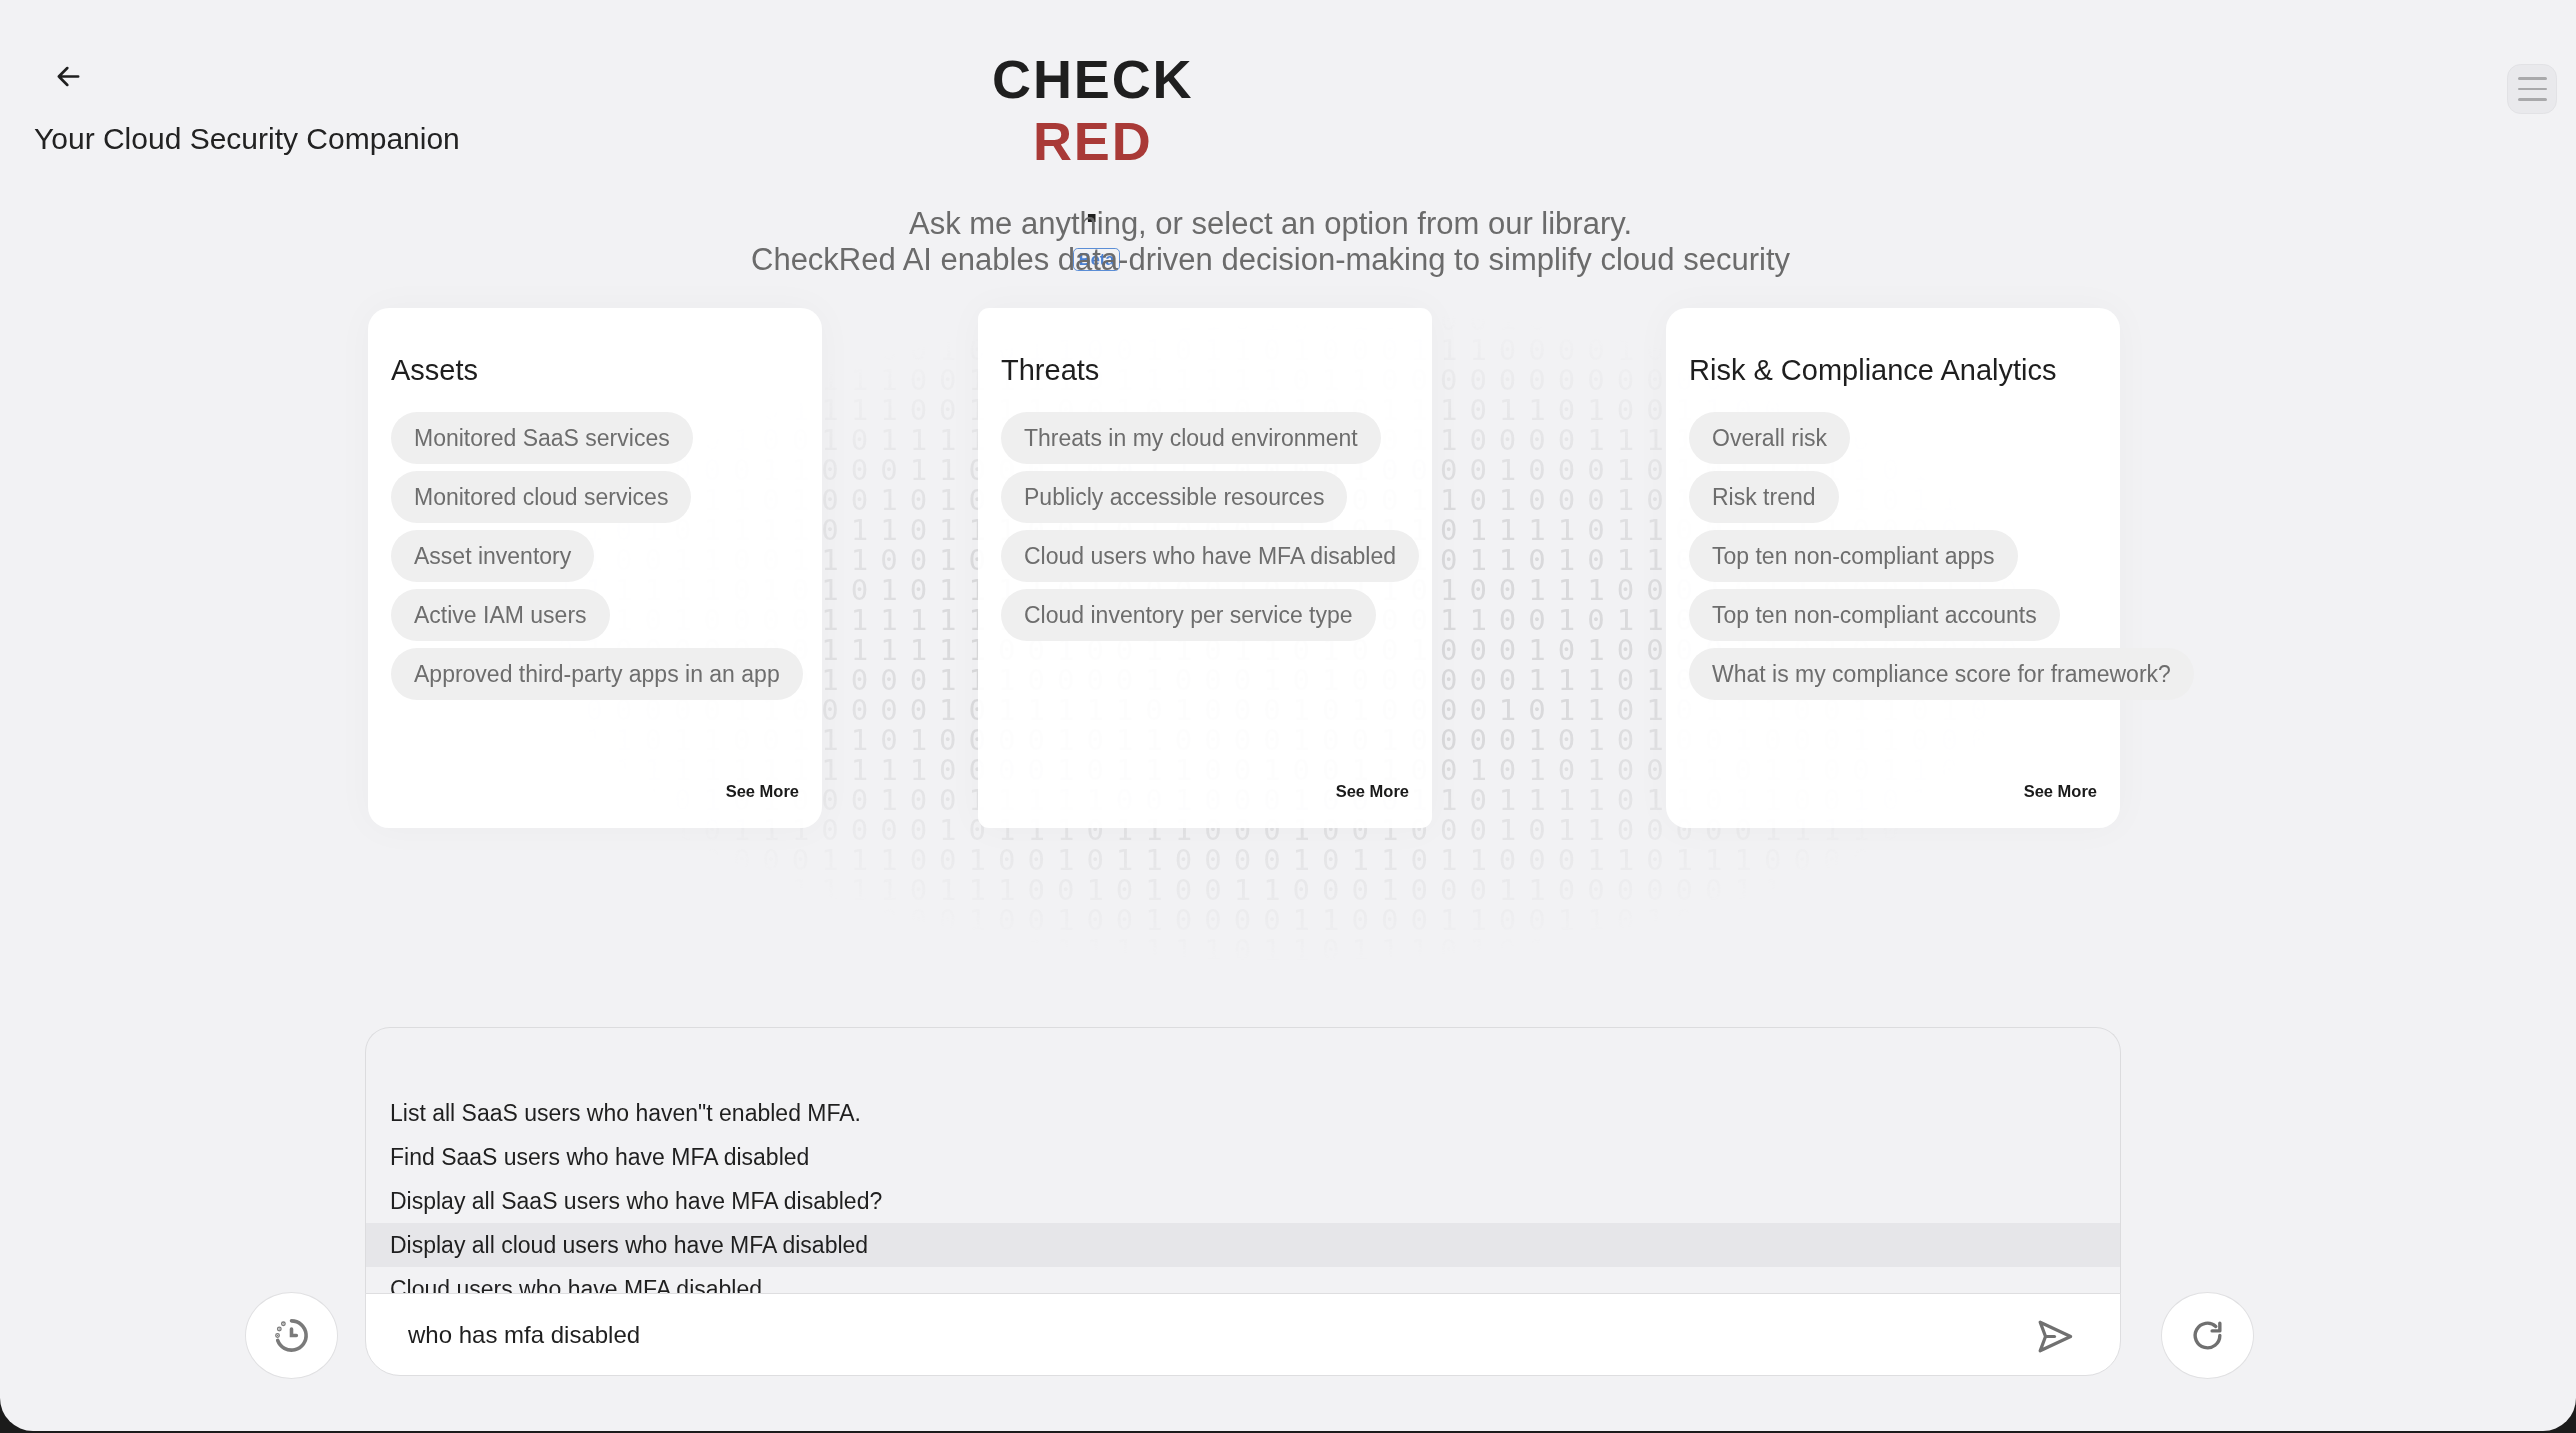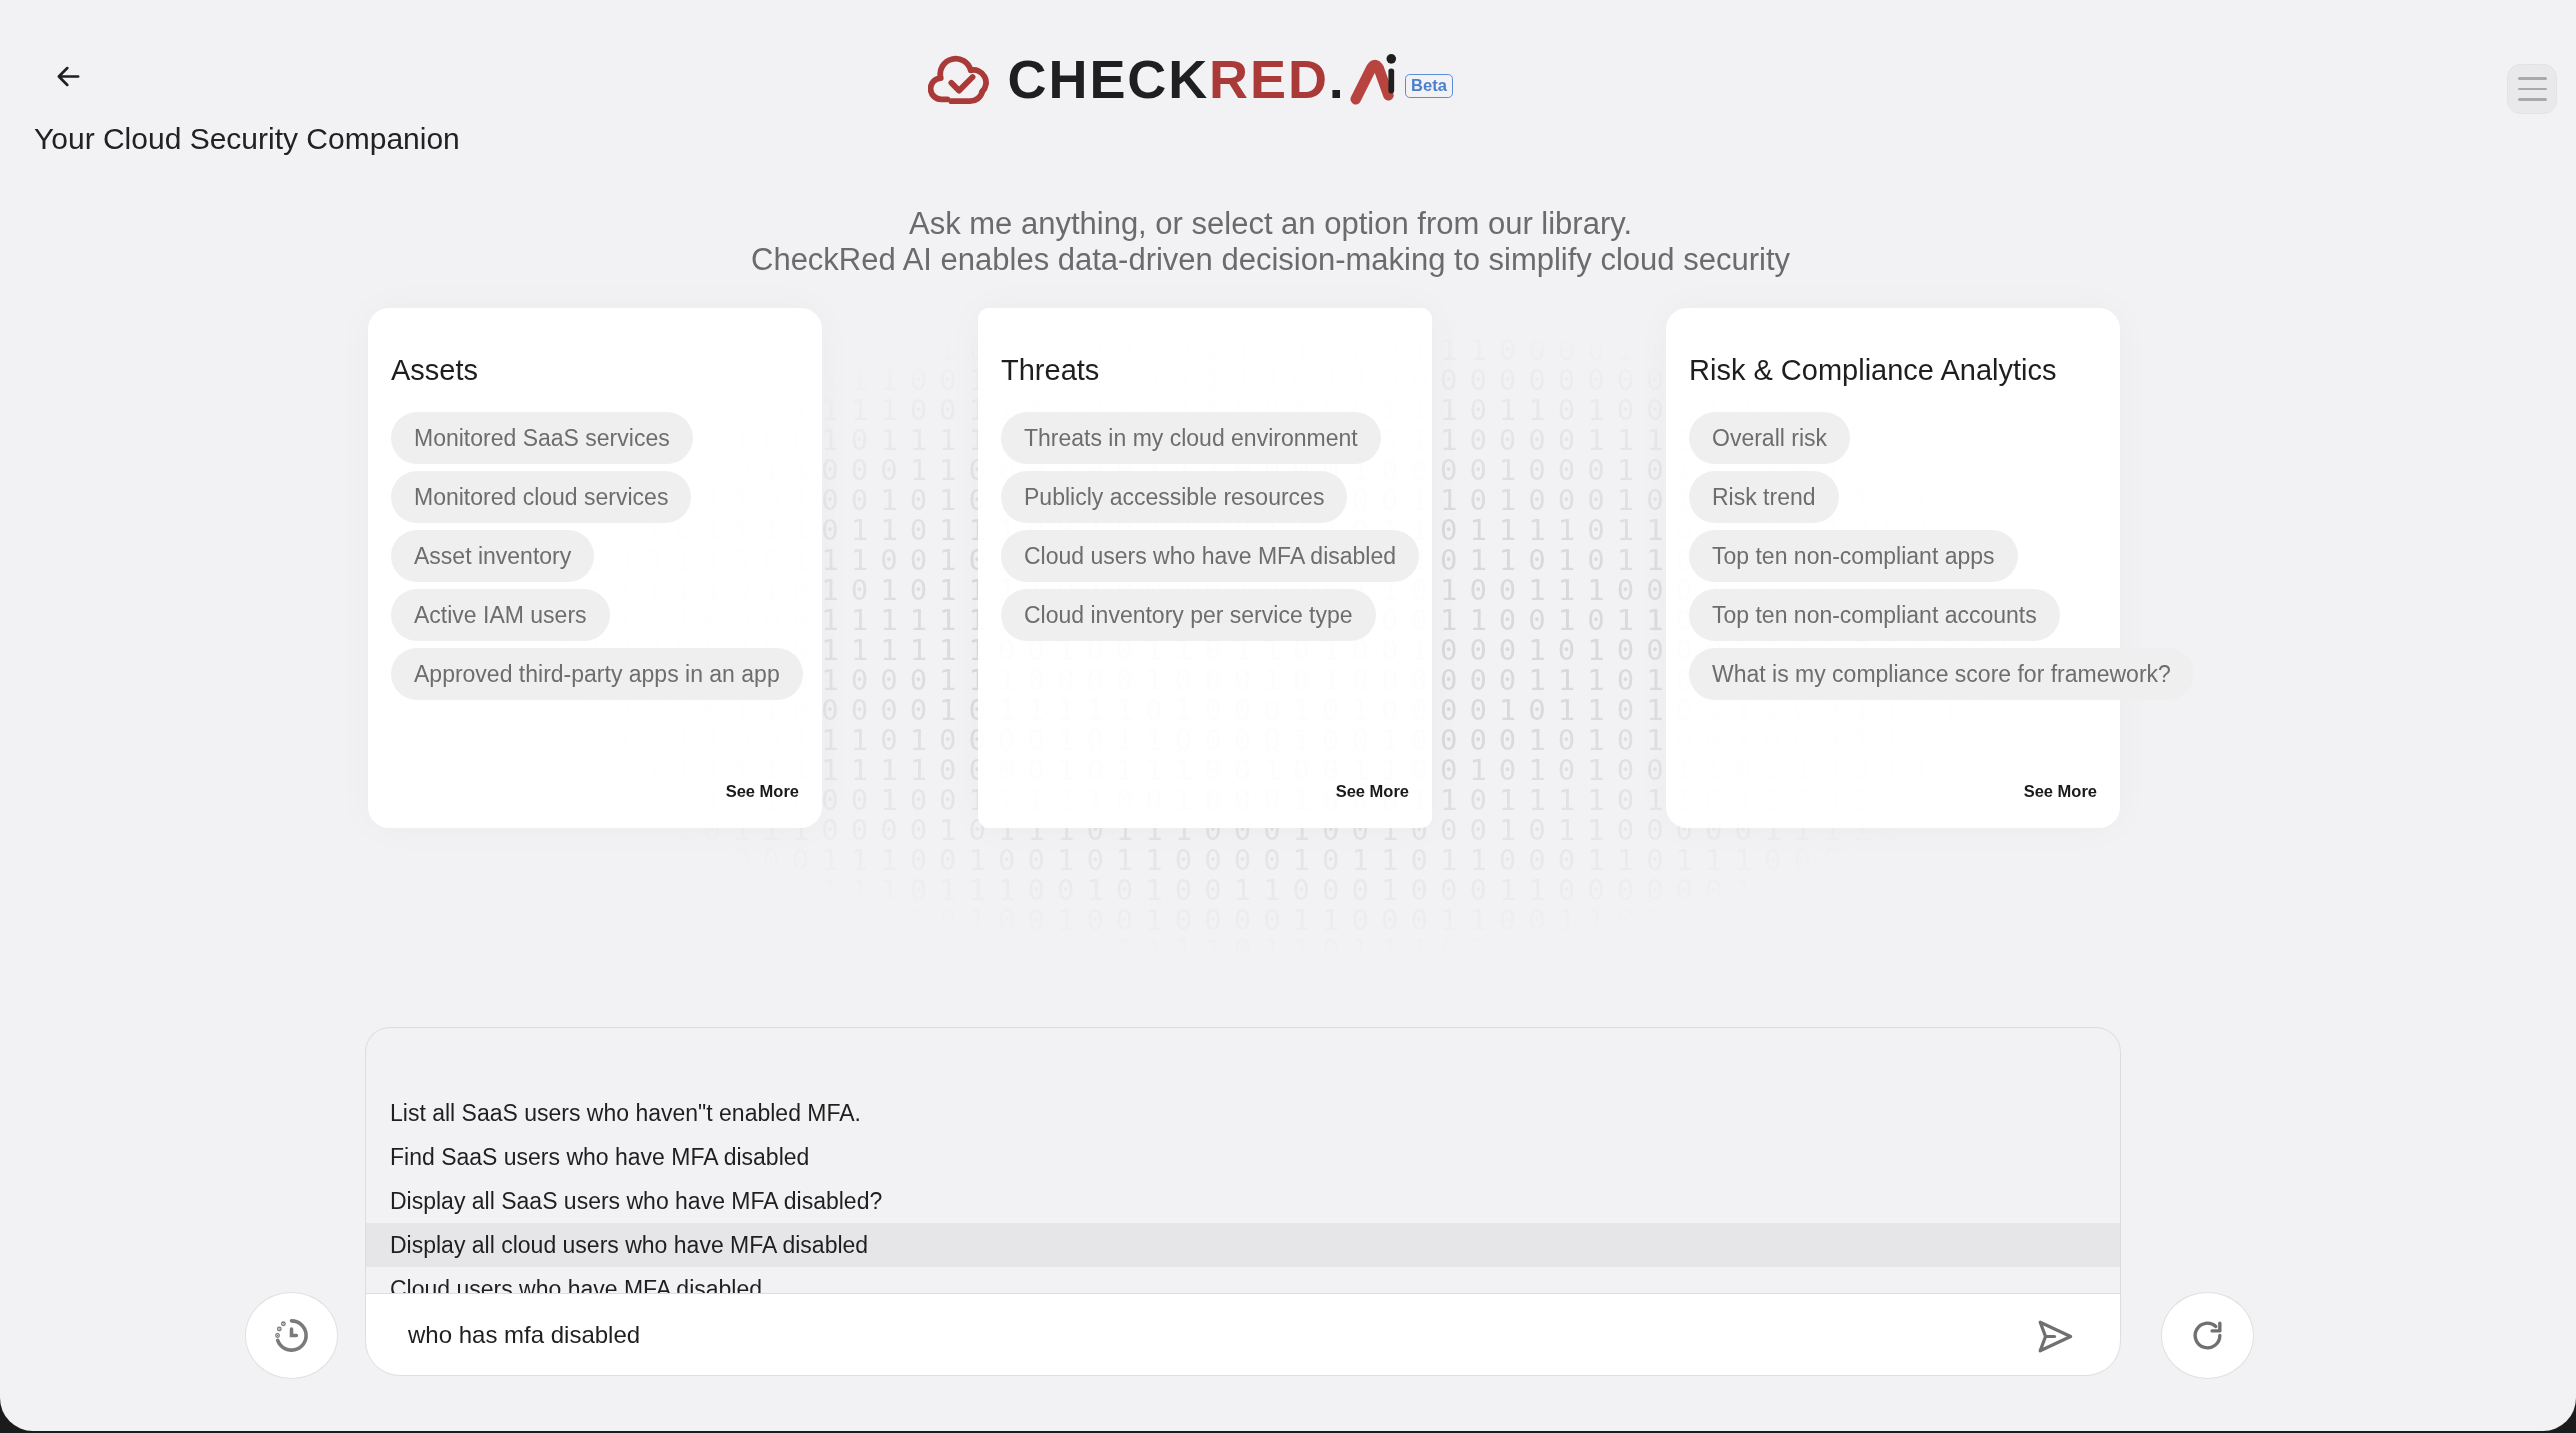--- a/index.html
+++ b/index.html
@@ -14,21 +14,21 @@
     font-family: "DejaVu Sans Mono", monospace; font-size: 29px; line-height: 30px;
     color: #bcbcbe; white-space: pre; letter-spacing: 12px;
     -webkit-mask-image: radial-gradient(ellipse 52% 50% at 50% 55%, rgba(0,0,0,0.85) 30%, rgba(0,0,0,0) 75%);
     mask-image: radial-gradient(ellipse 52% 50% at 50% 55%, rgba(0,0,0,0.85) 30%, rgba(0,0,0,0) 75%);
     opacity: 0.55; pointer-events: none; overflow: hidden;
   }
   .back-btn { position: absolute; left: 46px; top: 54px; width: 45px; height: 45px; display: flex; align-items: center; justify-content: center; cursor: pointer; }
   .menu-btn { position: absolute; left: 2507px; top: 64px; width: 50px; height: 50px; background: #e9e9ec; border: 1px solid #e2e2e5; border-radius: 13.6px; display: flex; flex-direction: column; align-items: center; justify-content: center; gap: 7.7px; cursor: pointer; }
   .menu-btn span { display: block; width: 29px; height: 2.9px; border-radius: 1.9px; background: #a9a9ab; }
 
-  .logo { position: absolute; left: 928px; top: 48px; height: 62px; display: flex; align-items: center; }
+  .logo { position: absolute; left: 992px; top: 48px; height: 62px; display: flex; align-items: center; flex-direction: column; }
   .logo .word { font-family: "Liberation Sans", sans-serif; font-weight: 700; font-size: 54px; letter-spacing: 1.9px; line-height: 62px; }
   .logo .black { color: #1f1f1f; }
   .logo .red { color: #a93a37; }
   .logo .dot { color: #1f1f1f; }
   .beta { margin-left: 7.7px; margin-top: 13.6px; border: 1.9px solid #5b8ed6; color: #4a7fd0; border-radius: 4.8px; font-size: 16.5px; font-weight: 700; padding: 1px 4.8px; line-height: 19.4px; }
   .tagline { position: absolute; left: 0; width: 2402px; top: 122px; text-align: left; font-size: 30px; color: #222; margin-left: 34px; }
   .desc { position: absolute; left: 0; width: 2541px; text-align: center; font-size: 31px; color: #6b6b6b; }
   .desc.l1 { top: 206px; }
   .desc.l2 { top: 242px; }
 

